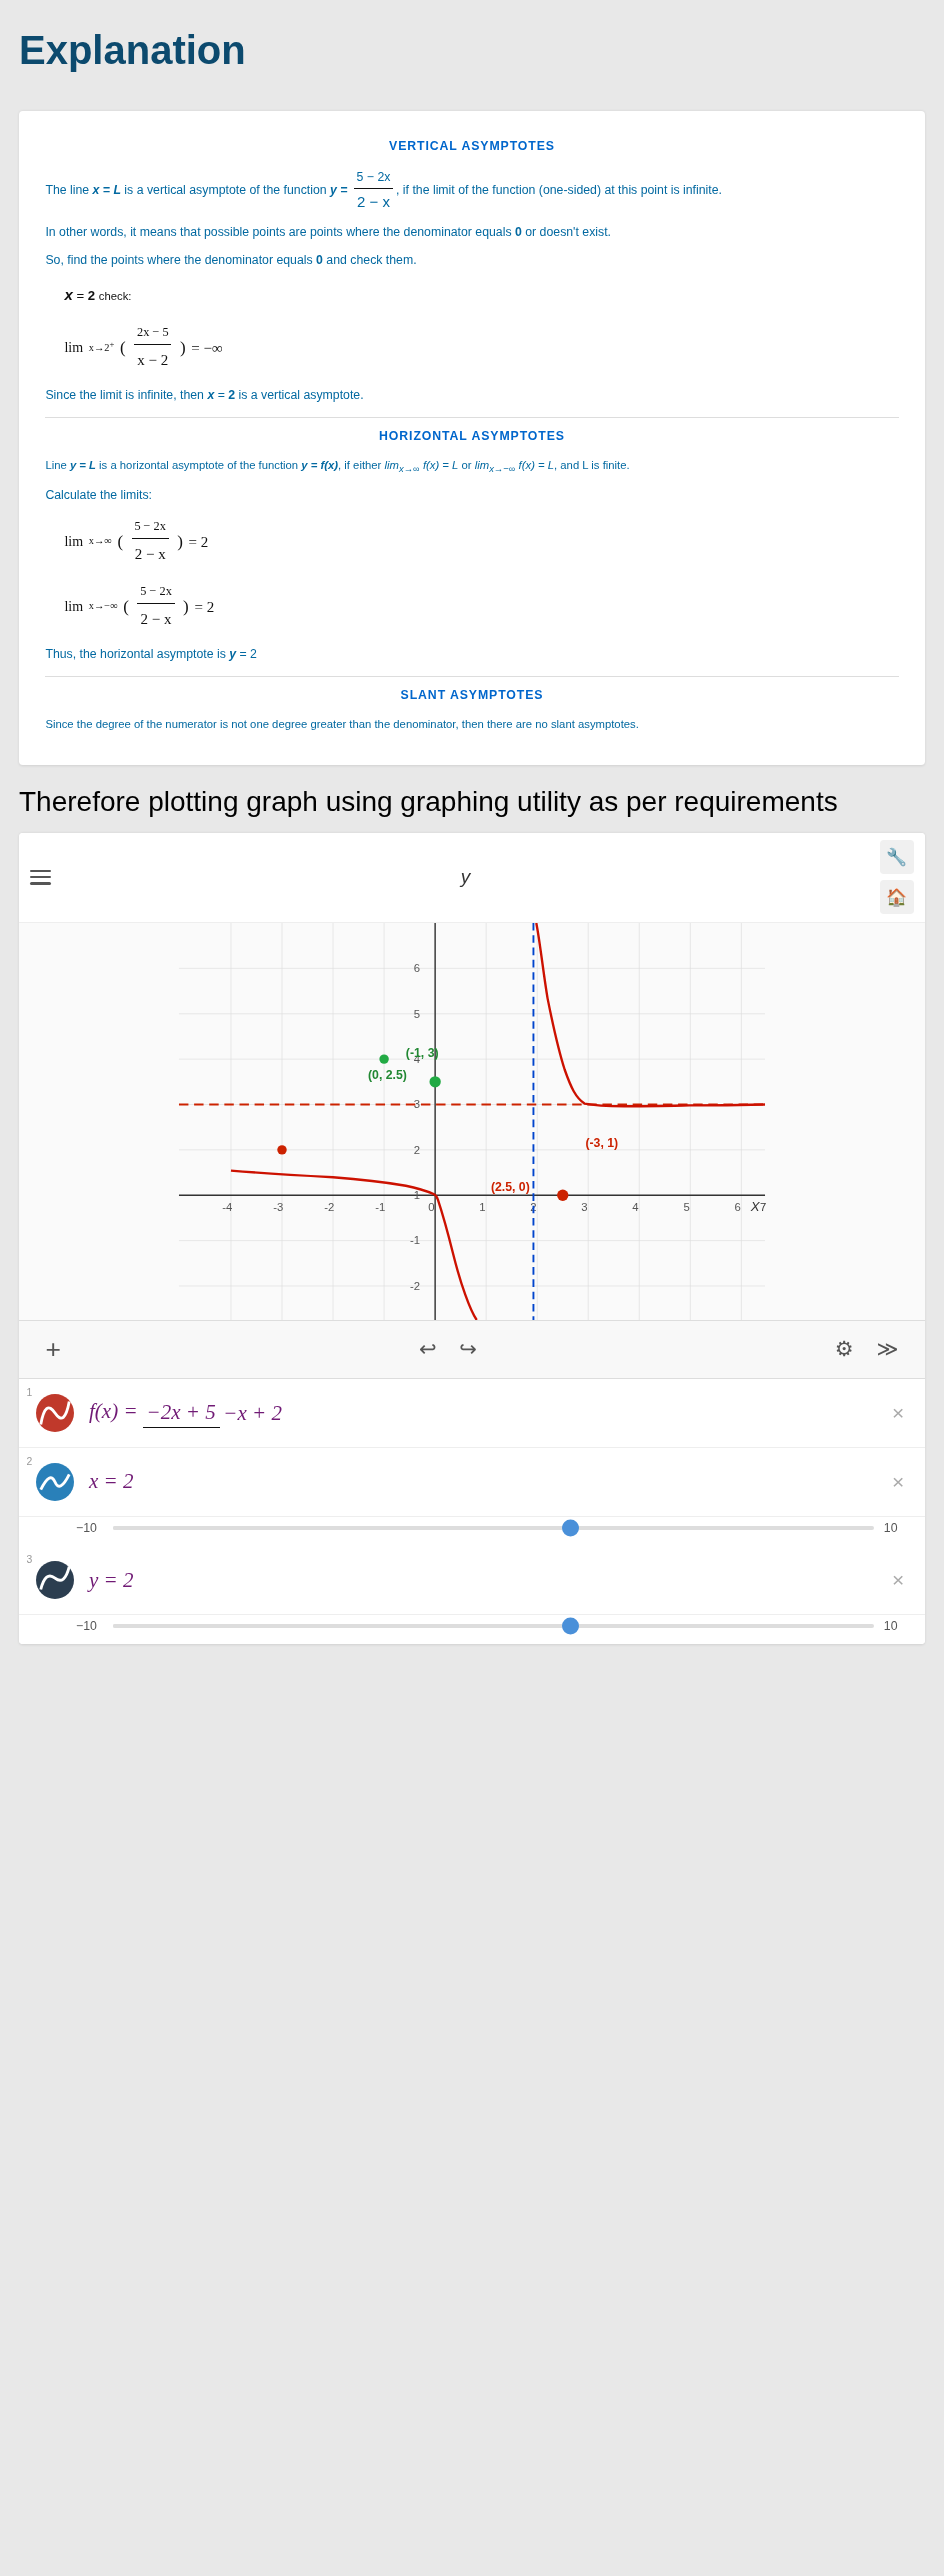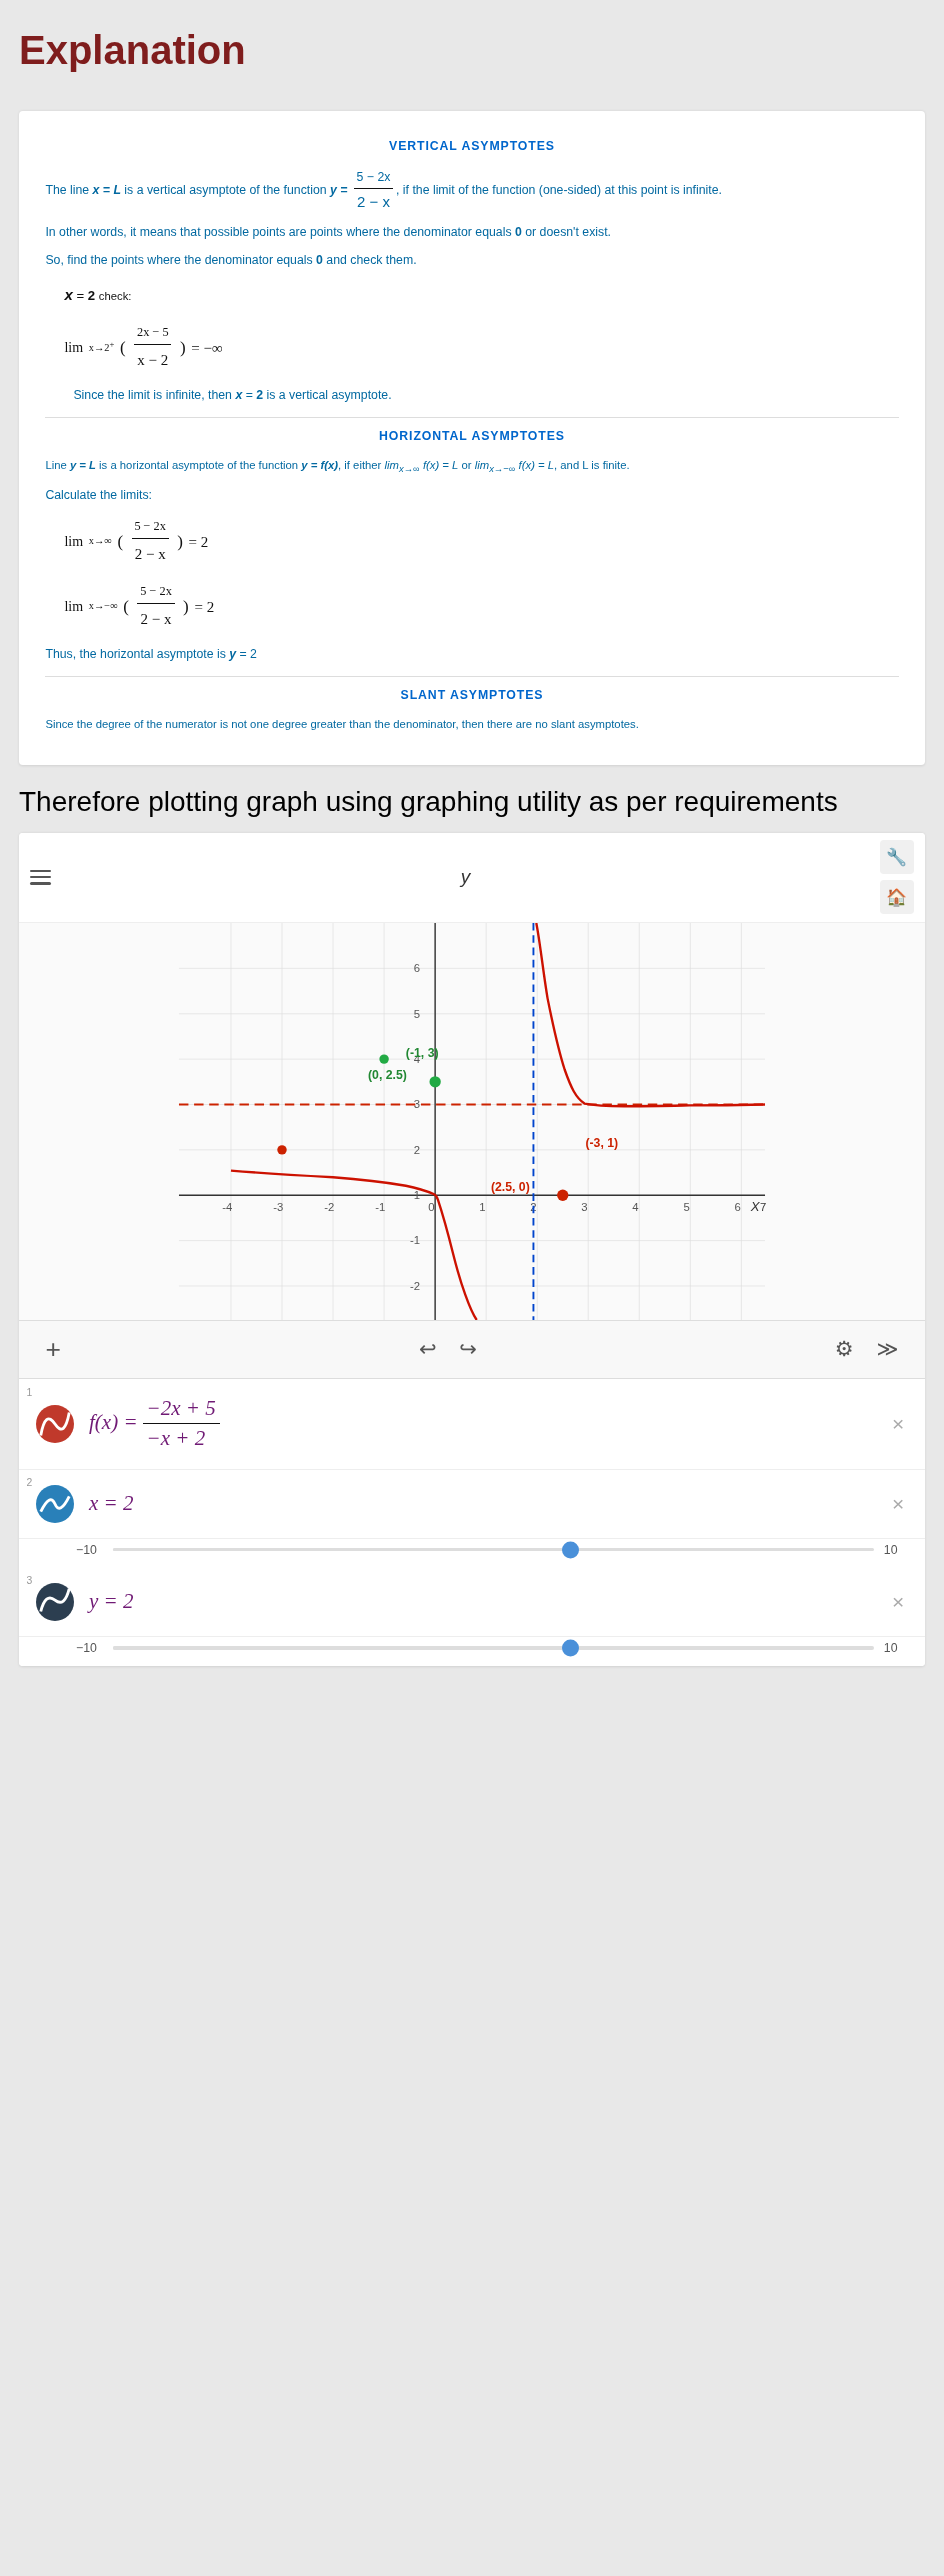--- a/index.html
+++ b/index.html
@@ -9,21 +9,21 @@
       width: 944px;
       min-height: 2576px;
     }
     .page {
       background: #e8e8e8;
       padding: 19px 19px 38px 19px;
     }
     .explanation-title {
       font-size: 40px;
       font-weight: 900;
-      color: #7f1d1d;
+      color: #0c4a6e;
       margin-bottom: 28px;
       padding: 9.4px 0;
     }
     .math-card {
       background: #fff;
       border-radius: 3.8px;
       padding: 23px 26.4px;
       margin-bottom: 17px;
       box-shadow: 0 0.9px 2.8px rgba(0,0,0,0.1);
     }
@@ -192,22 +192,22 @@
     .func-icon.dark { background: #2c3e50; }
     .func-expr {
       font-size: 21px;
       color: #701a75;
       flex: 1;
       font-family: 'Times New Roman', serif;
       font-style: italic;
     }
     .func-expr .frac {
       display: inline-flex;
-      flex-direction: column;
-      align-items: flex-start;
+      flex-direction: row;
+      align-items: flex-end;
       vertical-align: middle;
       font-size: 21px;
     }
     .func-expr .frac .top {
       border-bottom: 1.4px solid #111;
       padding: 0 3.8px;
       line-height: 1.4;
     }
     .func-expr .frac .bot {
       padding: 0 3.8px;
@@ -292,21 +292,21 @@
       <sub style="font-size:10.4px">x→2<sup>+</sup></sub>
       <span style="font-size:17px">(</span>
       <span class="fraction">
         <span class="num">2x − 5</span>
         <span class="den">x − 2</span>
       </span>
       <span style="font-size:17px">)</span>
       <span style="font-size:15px">= −∞</span>
     </div>
 
-    <p class="math-text" style="margin-top:9.4px;margin-left:28px;">
+    <p class="math-text" style="margin-top:9.4px;">
       Since the limit is infinite, then <span class="math-inline">x</span> = <strong>2</strong> is a vertical asymptote.
     </p>
 
     <hr class="divider-line">
 
     <div class="section-header">HORIZONTAL ASYMPTOTES</div>
     <p class="math-text" style="font-size:11.3px;">
       Line <span class="math-inline">y = L</span> is a horizontal asymptote of the function <span class="math-inline">y = f(x)</span>, if either
       <span style="font-style:italic;">lim<sub>x→∞</sub> f(x) = L</span> or <span style="font-style:italic;">lim<sub>x→−∞</sub> f(x) = L</span>, and L is finite.
     </p>

